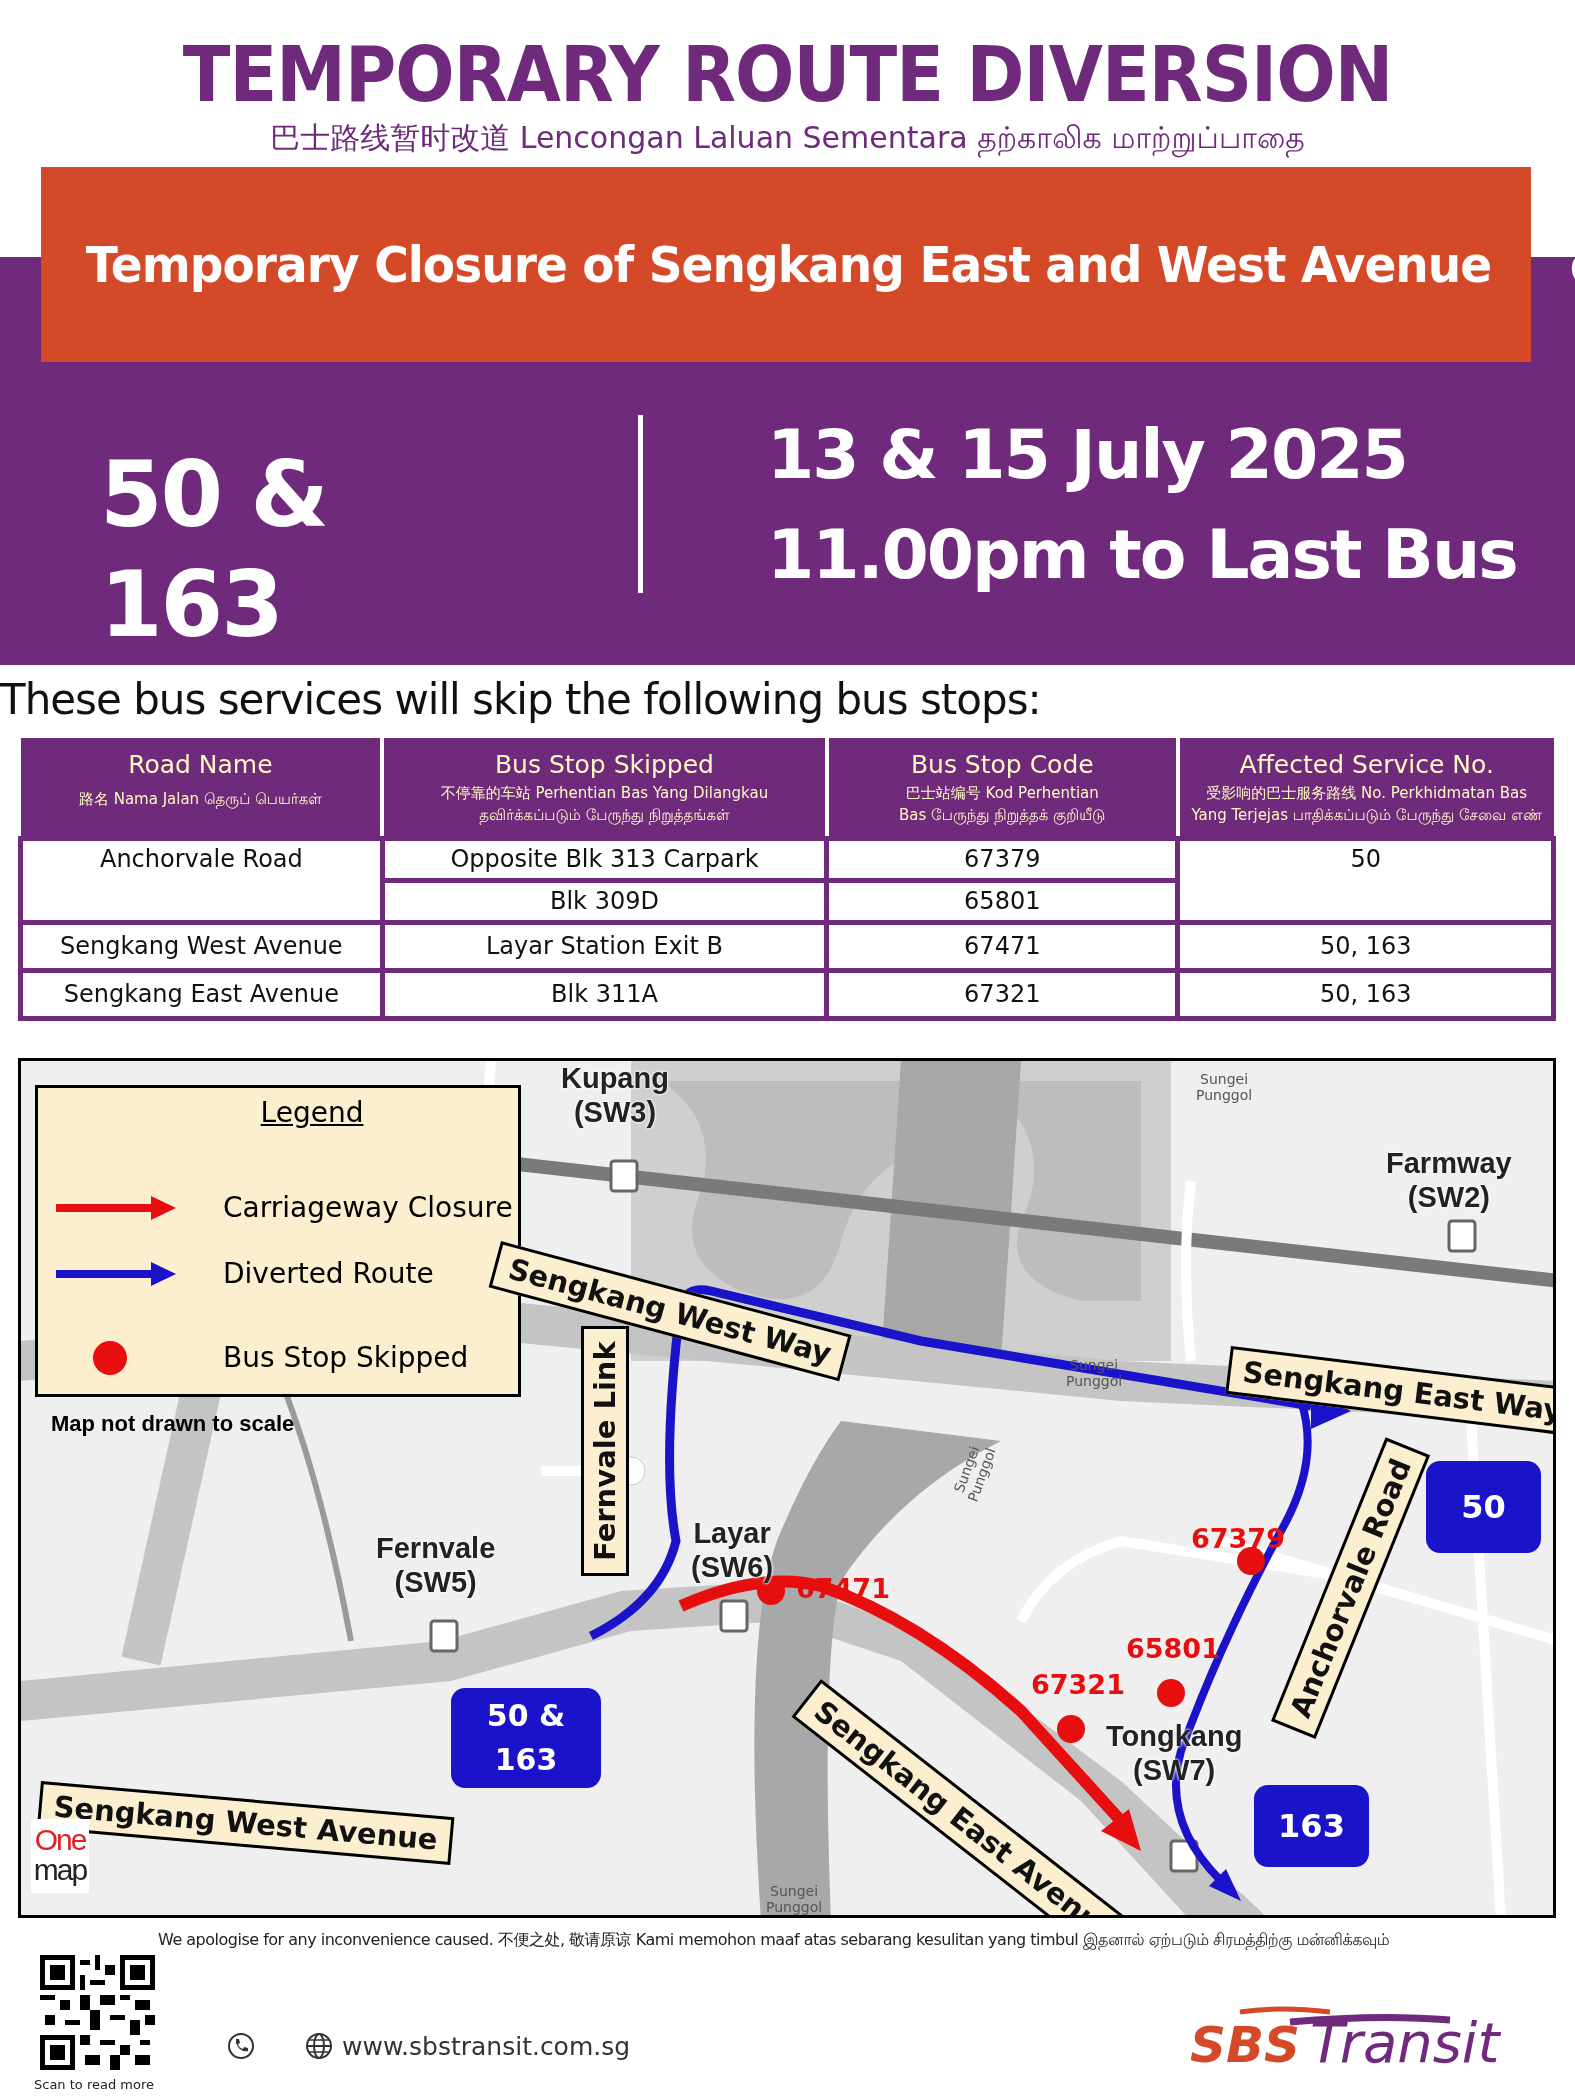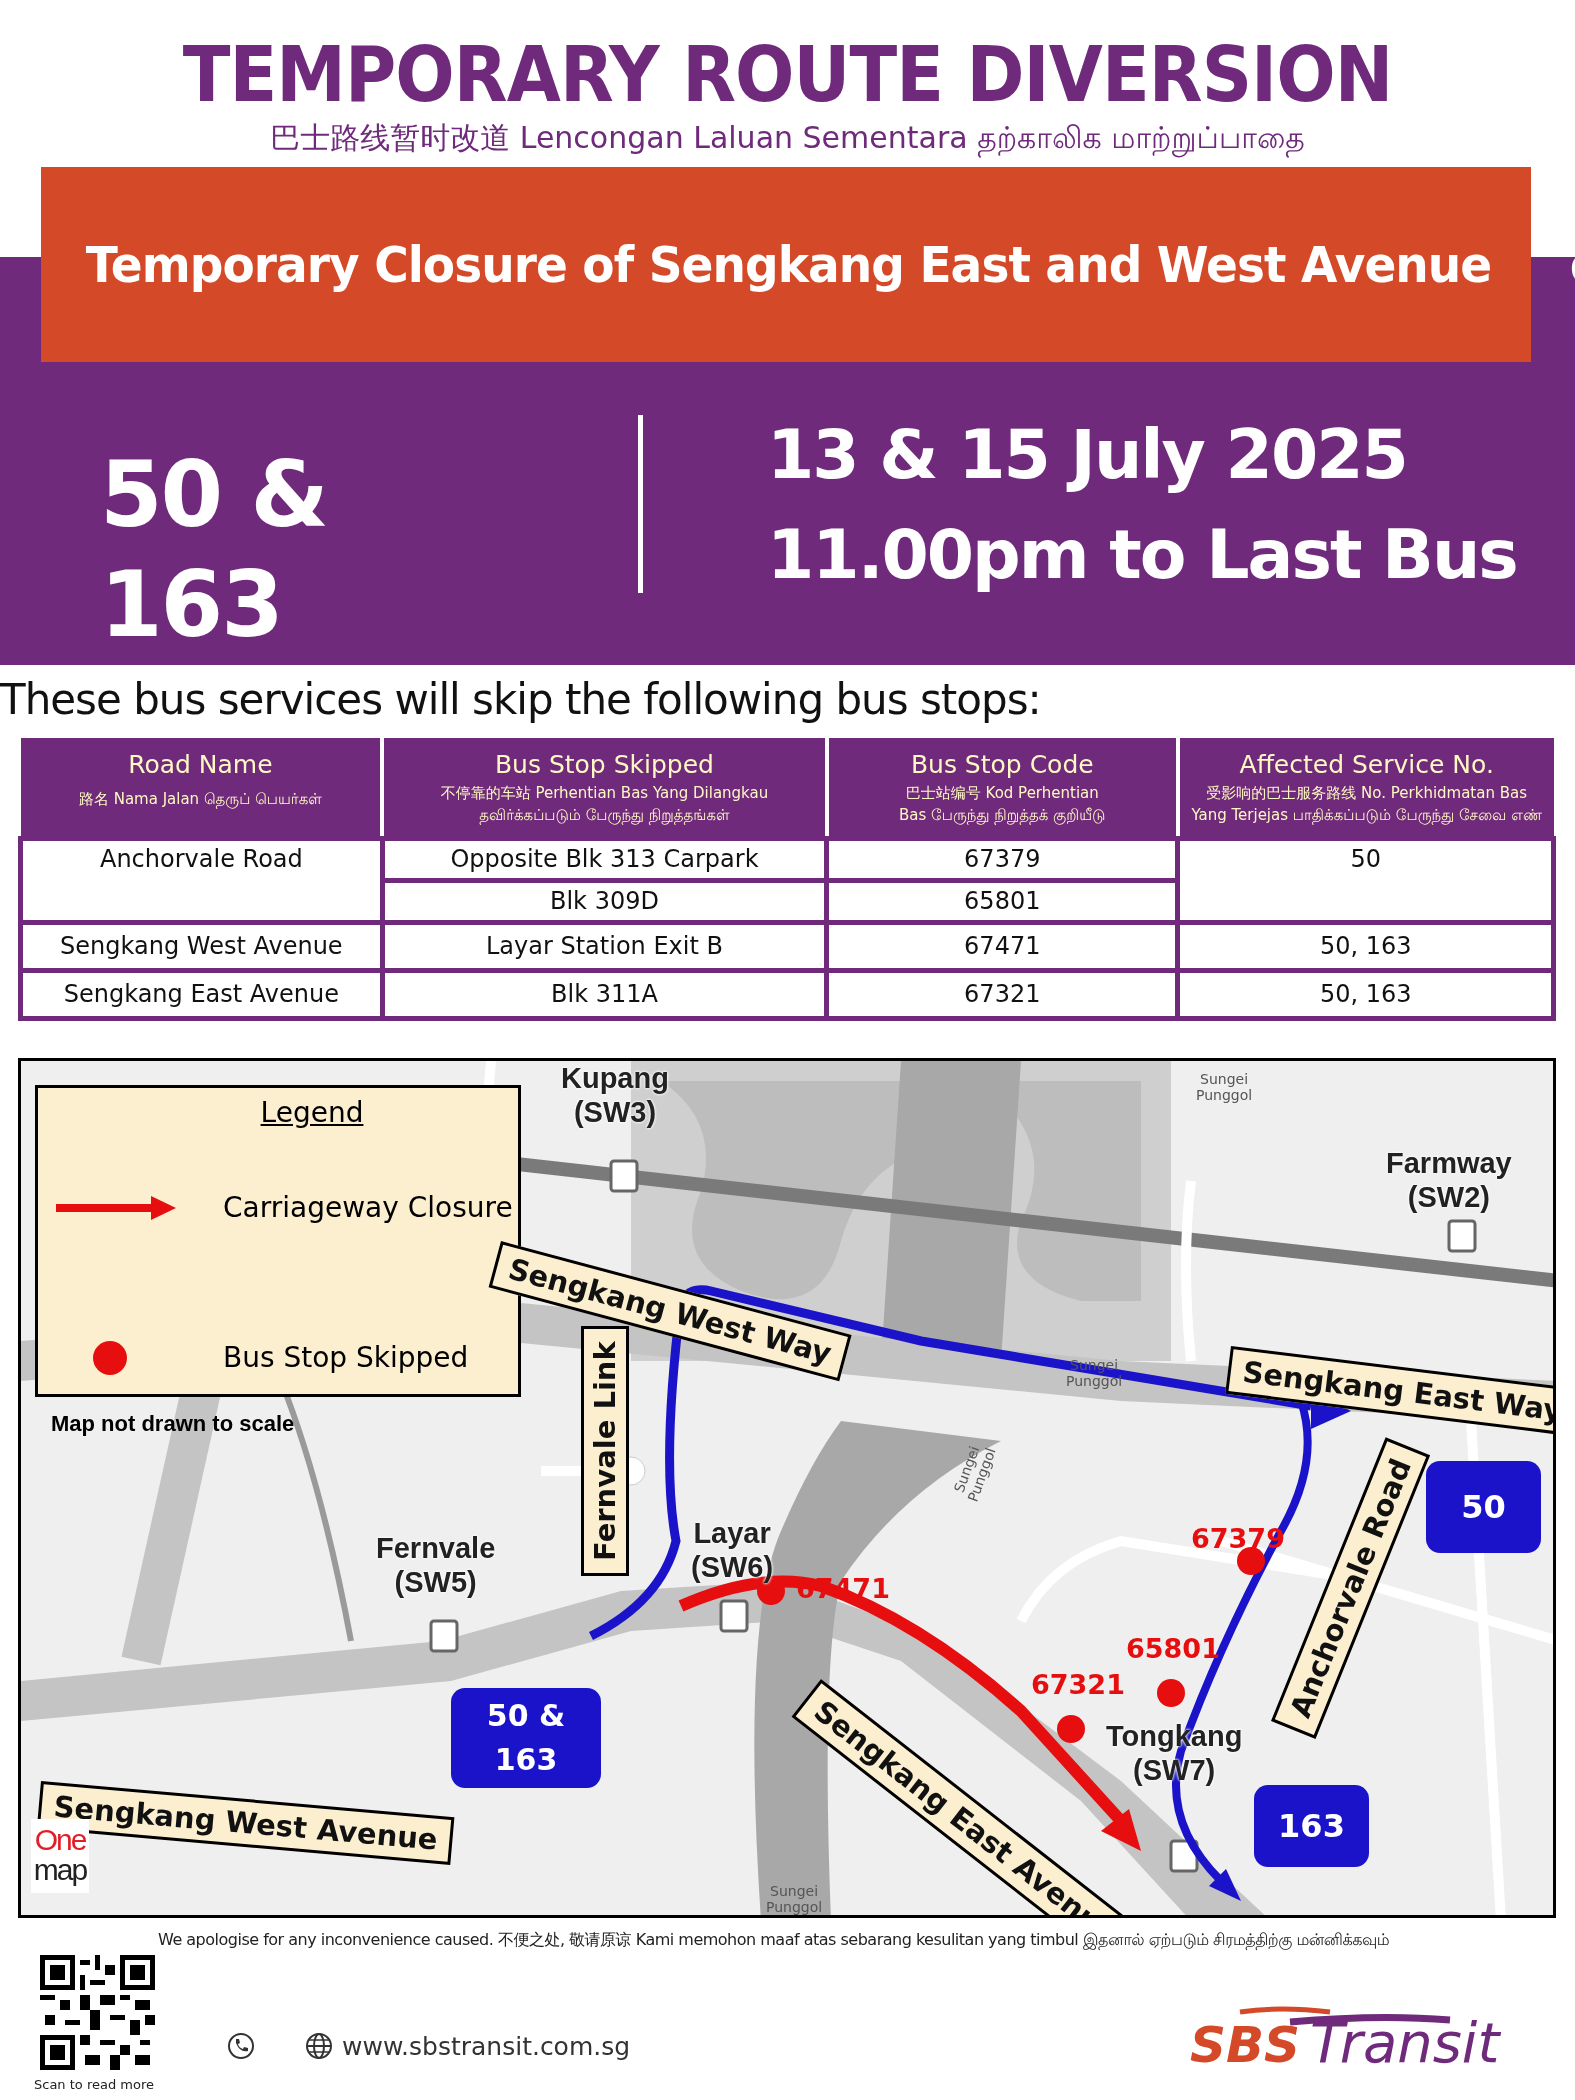--- a/index.html
+++ b/index.html
@@ -197,20 +197,27 @@
   </svg>
 
   <div class="legend">
     <div class="legend-title">Legend</div>
     <div class="legend-row" style="top:100px">
       <svg class="sym" viewBox="0 0 130 40">
           <rect x="0" y="16" width="100" height="8" fill="#e60e0e"></rect>
           <polygon points="95,8 120,20 95,32" fill="#e60e0e"></polygon>
         </svg>
       <span class="lbl">Carriageway Closure</span>
+    </div>
+    <div class="legend-row" style="top:166px">
+      <svg class="sym" viewBox="0 0 130 40">
+          <rect x="0" y="16" width="100" height="8" fill="#1a13c9"></rect>
+          <polygon points="95,8 120,20 95,32" fill="#1a13c9"></polygon>
+        </svg>
+      <span class="lbl">Diverted Route</span>
     </div>
     <div class="legend-row" style="top:250px">
       <svg class="sym" viewBox="0 0 130 40">
           <circle cx="54" cy="20" r="17" fill="#e60e0e"></circle>
         </svg>
       <span class="lbl">Bus Stop Skipped</span>
     </div>
   </div>
   <div class="note">Map not drawn to scale</div>
 

